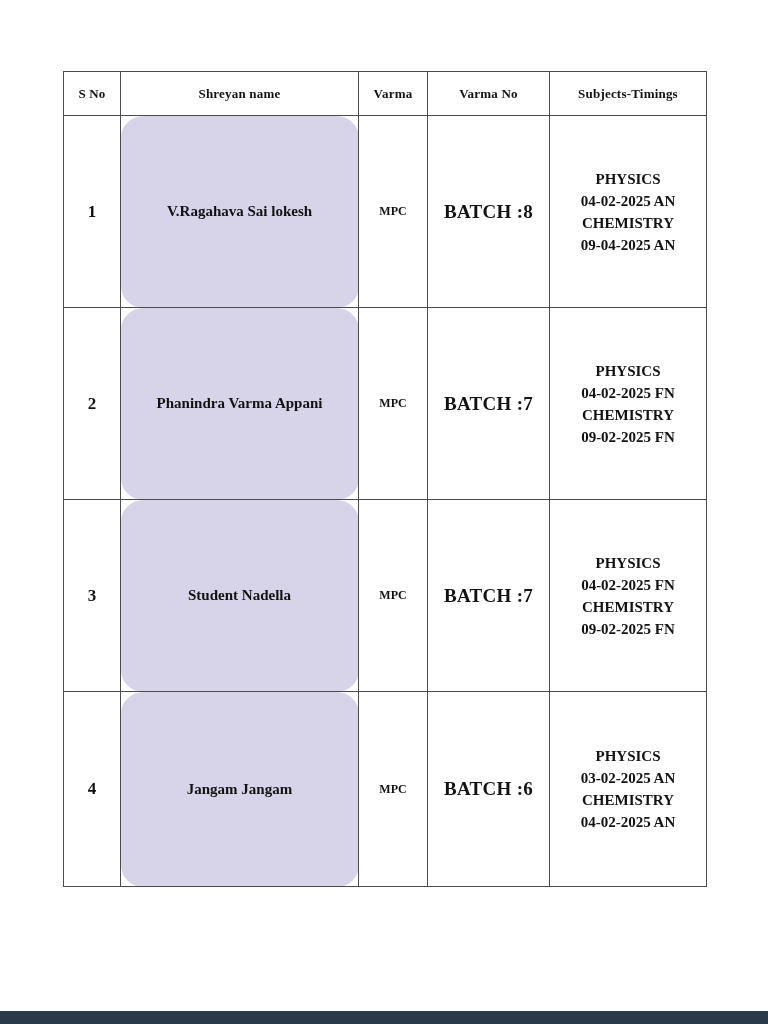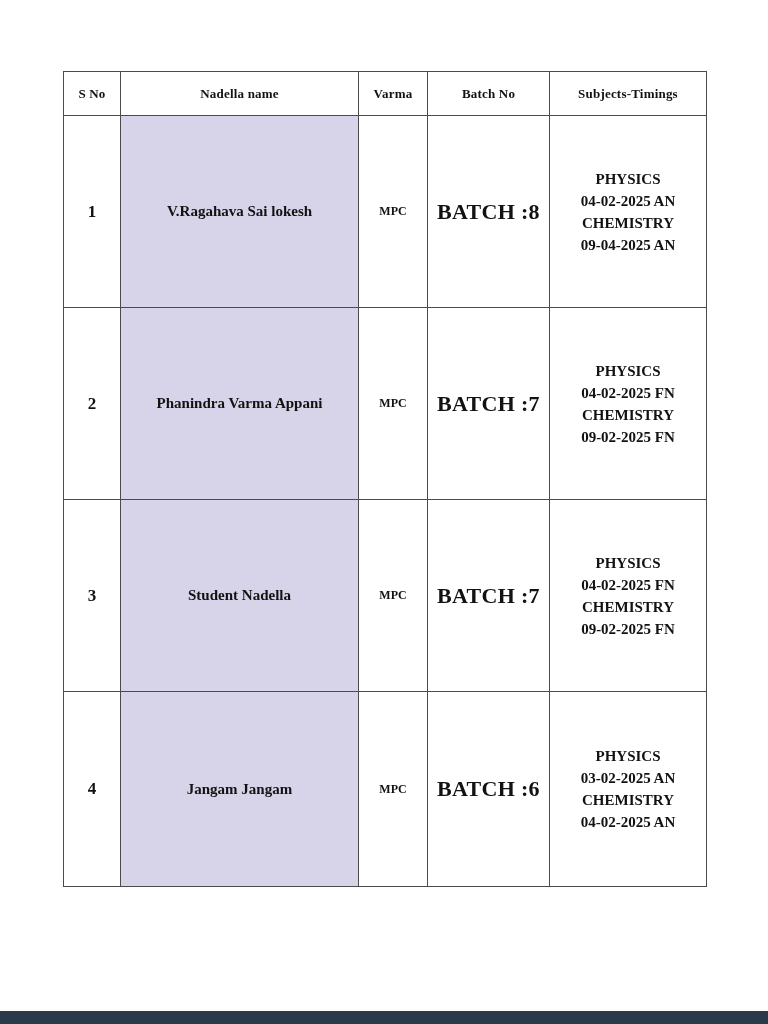--- a/index.html
+++ b/index.html
@@ -37,23 +37,24 @@
   .batch-table thead tr{height:44px;}
   .batch-table tbody tr{height:192px;}
   .batch-table tbody tr.row-last{height:195px;}
   .batch-table th{font-size:13px;letter-spacing:.2px;}
   .c-sno{font-size:17px;}
   .c-name{
     background:var(--name-column-bg);
     text-align:left;
     padding-left:4px;
     font-size:15px;
+    border-radius:22px;
   }
   .c-group{font-size:12px;}
-  .c-batch{font-size:22px;letter-spacing:.3px;}
+  .c-batch{font-size:19px;letter-spacing:.3px;}
   .c-subj{font-size:15px;}
   .c-subj .line{display:block;line-height:22px;}
   .viewer-bottom-bar{
     position:absolute;left:0;bottom:0;
     width:100%;height:13px;
     background:var(--viewer-bar);
   }
 </style>
 </head>
 <body>
@@ -64,23 +65,23 @@
     <colgroup>
       <col style="width:57px">
       <col style="width:238px">
       <col style="width:69px">
       <col style="width:122px">
       <col style="width:157px">
     </colgroup>
     <thead>
       <tr>
         <th>S No</th>
-        <th>Nadella name</th>
+        <th>Shreyan name</th>
         <th>Varma</th>
-        <th>Batch No</th>
+        <th>Varma No</th>
         <th>Subjects-Timings</th>
       </tr>
     </thead>
     <tbody>
       <tr>
         <td class="c-sno">1</td>
         <td class="c-name">V.Ragahava Sai lokesh</td>
         <td class="c-group">MPC</td>
         <td class="c-batch">BATCH :8</td>
         <td class="c-subj">

